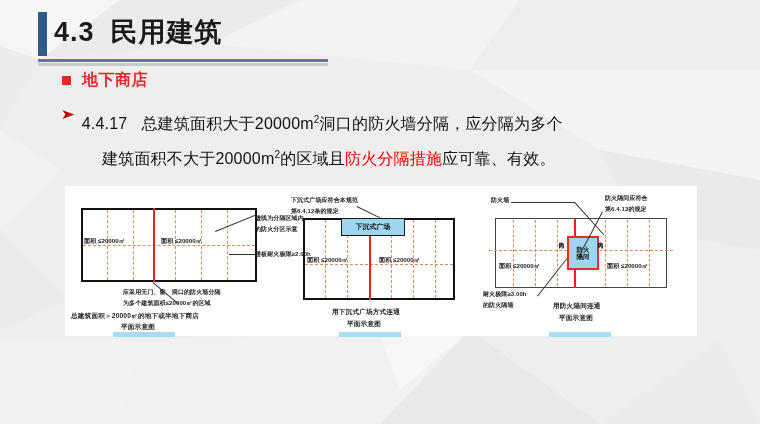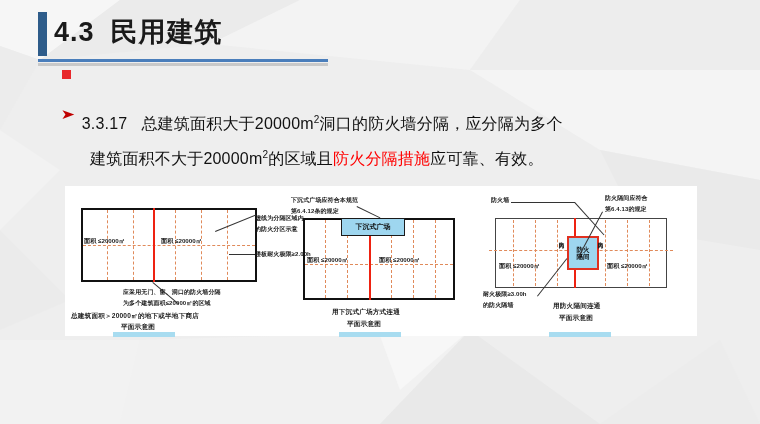--- a/index.html
+++ b/index.html
@@ -24,21 +24,21 @@
 
   
   .b1{position:absolute;left:62px;top:70px;display:flex;align-items:center;gap:11px;}
   .sq{width:9px;height:9px;background:#e8282b;display:block;}
   .b1 .t{font-size:16px;color:#e8282b;font-weight:bold;letter-spacing:.5px;}
 
   .b2{position:absolute;left:62px;top:104px;width:640px;}
   .b2row{display:flex;align-items:flex-start;gap:8px;}
   .arrow{color:#c00000;font-size:14px;line-height:20px;flex:0 0 auto;transform:scaleX(1.25);}
   .b2 .para{font-size:16px;color:#111;line-height:31px;letter-spacing:.2px;}
-  .b2 .ln2{font-size:16px;color:#111;line-height:31px;letter-spacing:.2px;margin-left:28px;}
+  .b2 .ln2{font-size:16px;color:#111;line-height:31px;letter-spacing:.2px;margin-left:40px;}
   .sup{font-size:10px;vertical-align:super;}
   .hl{color:#ff0000;}
   .gap{display:inline-block;width:14px;}
 
   
   .imgbox{position:absolute;left:65px;top:186px;width:632px;height:150px;background:#ffffff;}
   .panel{position:absolute;top:0;height:150px;}
   .p1{left:0;width:224px;}
   .p2{left:224px;width:190px;}
   .p3{left:414px;width:218px;}
@@ -83,26 +83,27 @@
   <div class="title-bar"></div>
   <div class="title-text">
     <span class="num">4.3</span><span class="sp"></span><span>民用建筑</span>
   </div>
   <div class="title-rule"></div>
   <div class="title-rule2"></div>
 </div>
 
 <div class="b1">
   <span class="sq"></span>
+  <span class="t">地下商店</span>
 </div>
 
 <div class="b2">
   <div class="b2row">
     <span class="arrow">➤</span>
-    <div class="para"><span>3.3.17</span><span class="gap"></span><span>总建筑面积大于20000m</span><span class="sup">2</span><span>洞口的防火墙分隔，应分隔为多个</span></div>
+    <div class="para"><span>4.4.17</span><span class="gap"></span><span>总建筑面积大于20000m</span><span class="sup">2</span><span>洞口的防火墙分隔，应分隔为多个</span></div>
   </div>
   <div class="ln2"><span>建筑面积不大于20000m</span><span class="sup">2</span><span>的区域且</span><span class="hl">防火分隔措施</span><span>应可靠、有效。</span></div>
 </div>
 
 <div class="imgbox">
 
   <div class="panel p1">
     <div class="room" style="left:16px;top:22px;width:176px;height:74px;"></div>
     <div class="dashv" style="left:42px;top:24px;height:70px;"></div>
     <div class="dashv" style="left:68px;top:24px;height:70px;"></div>

